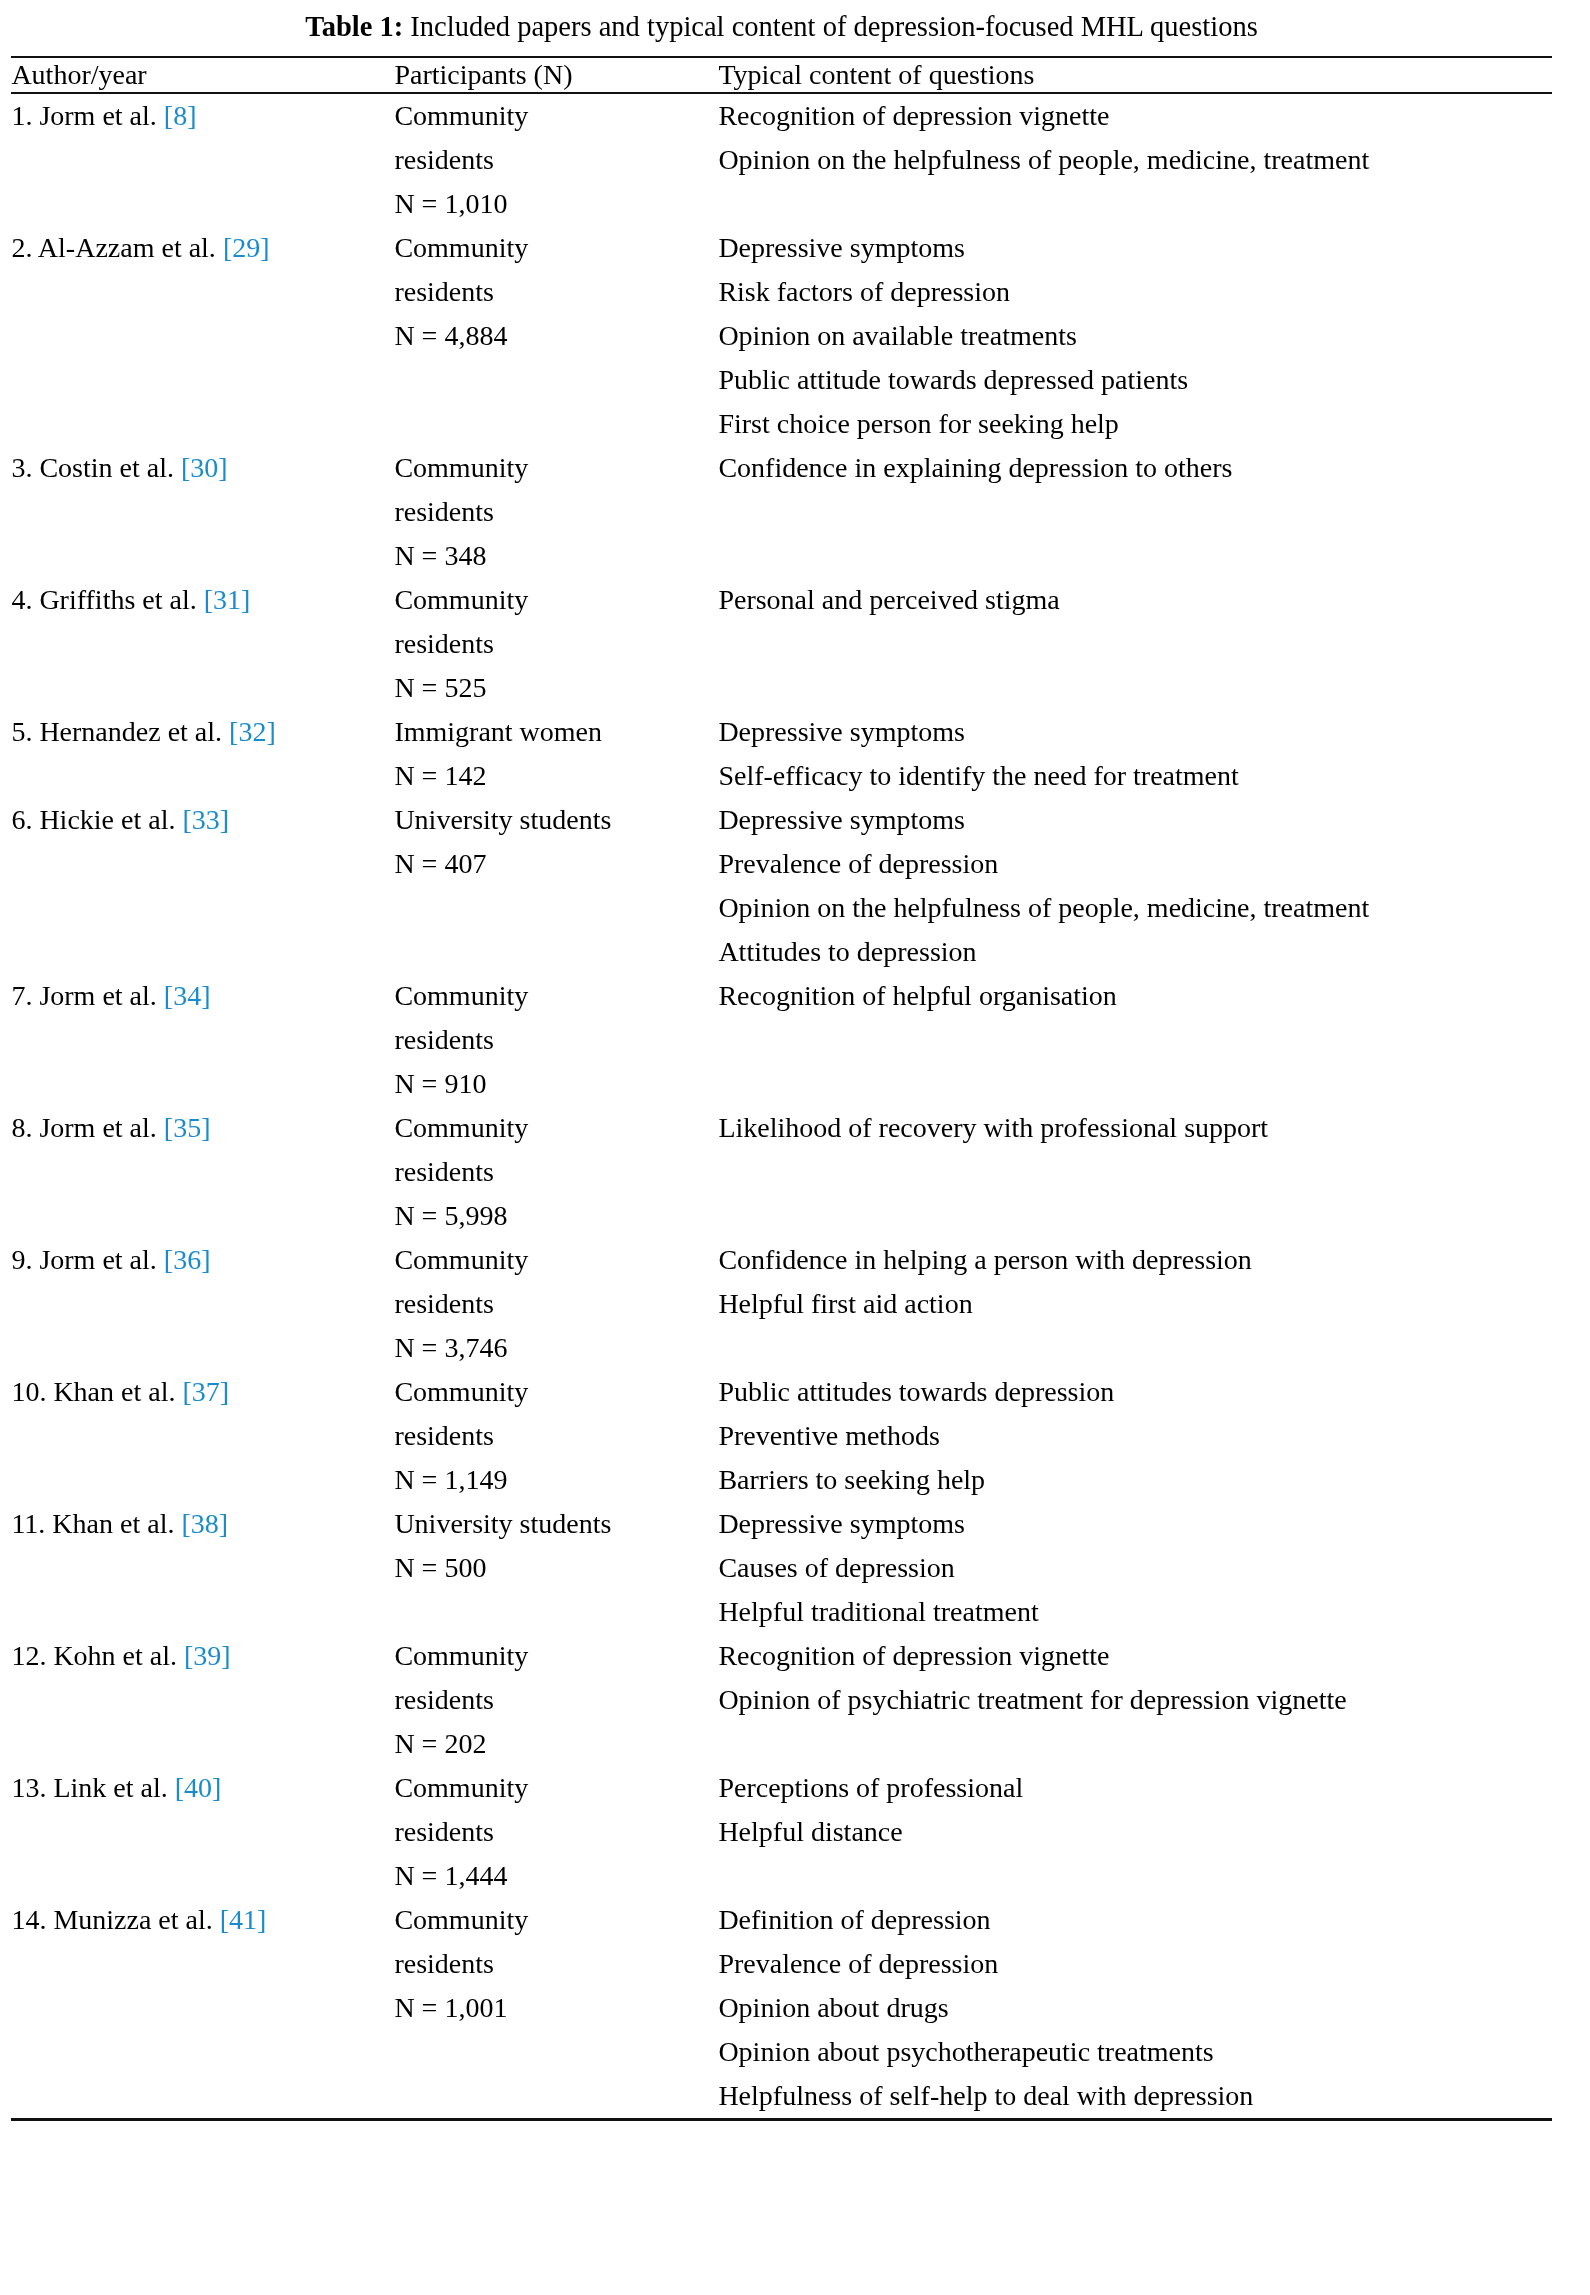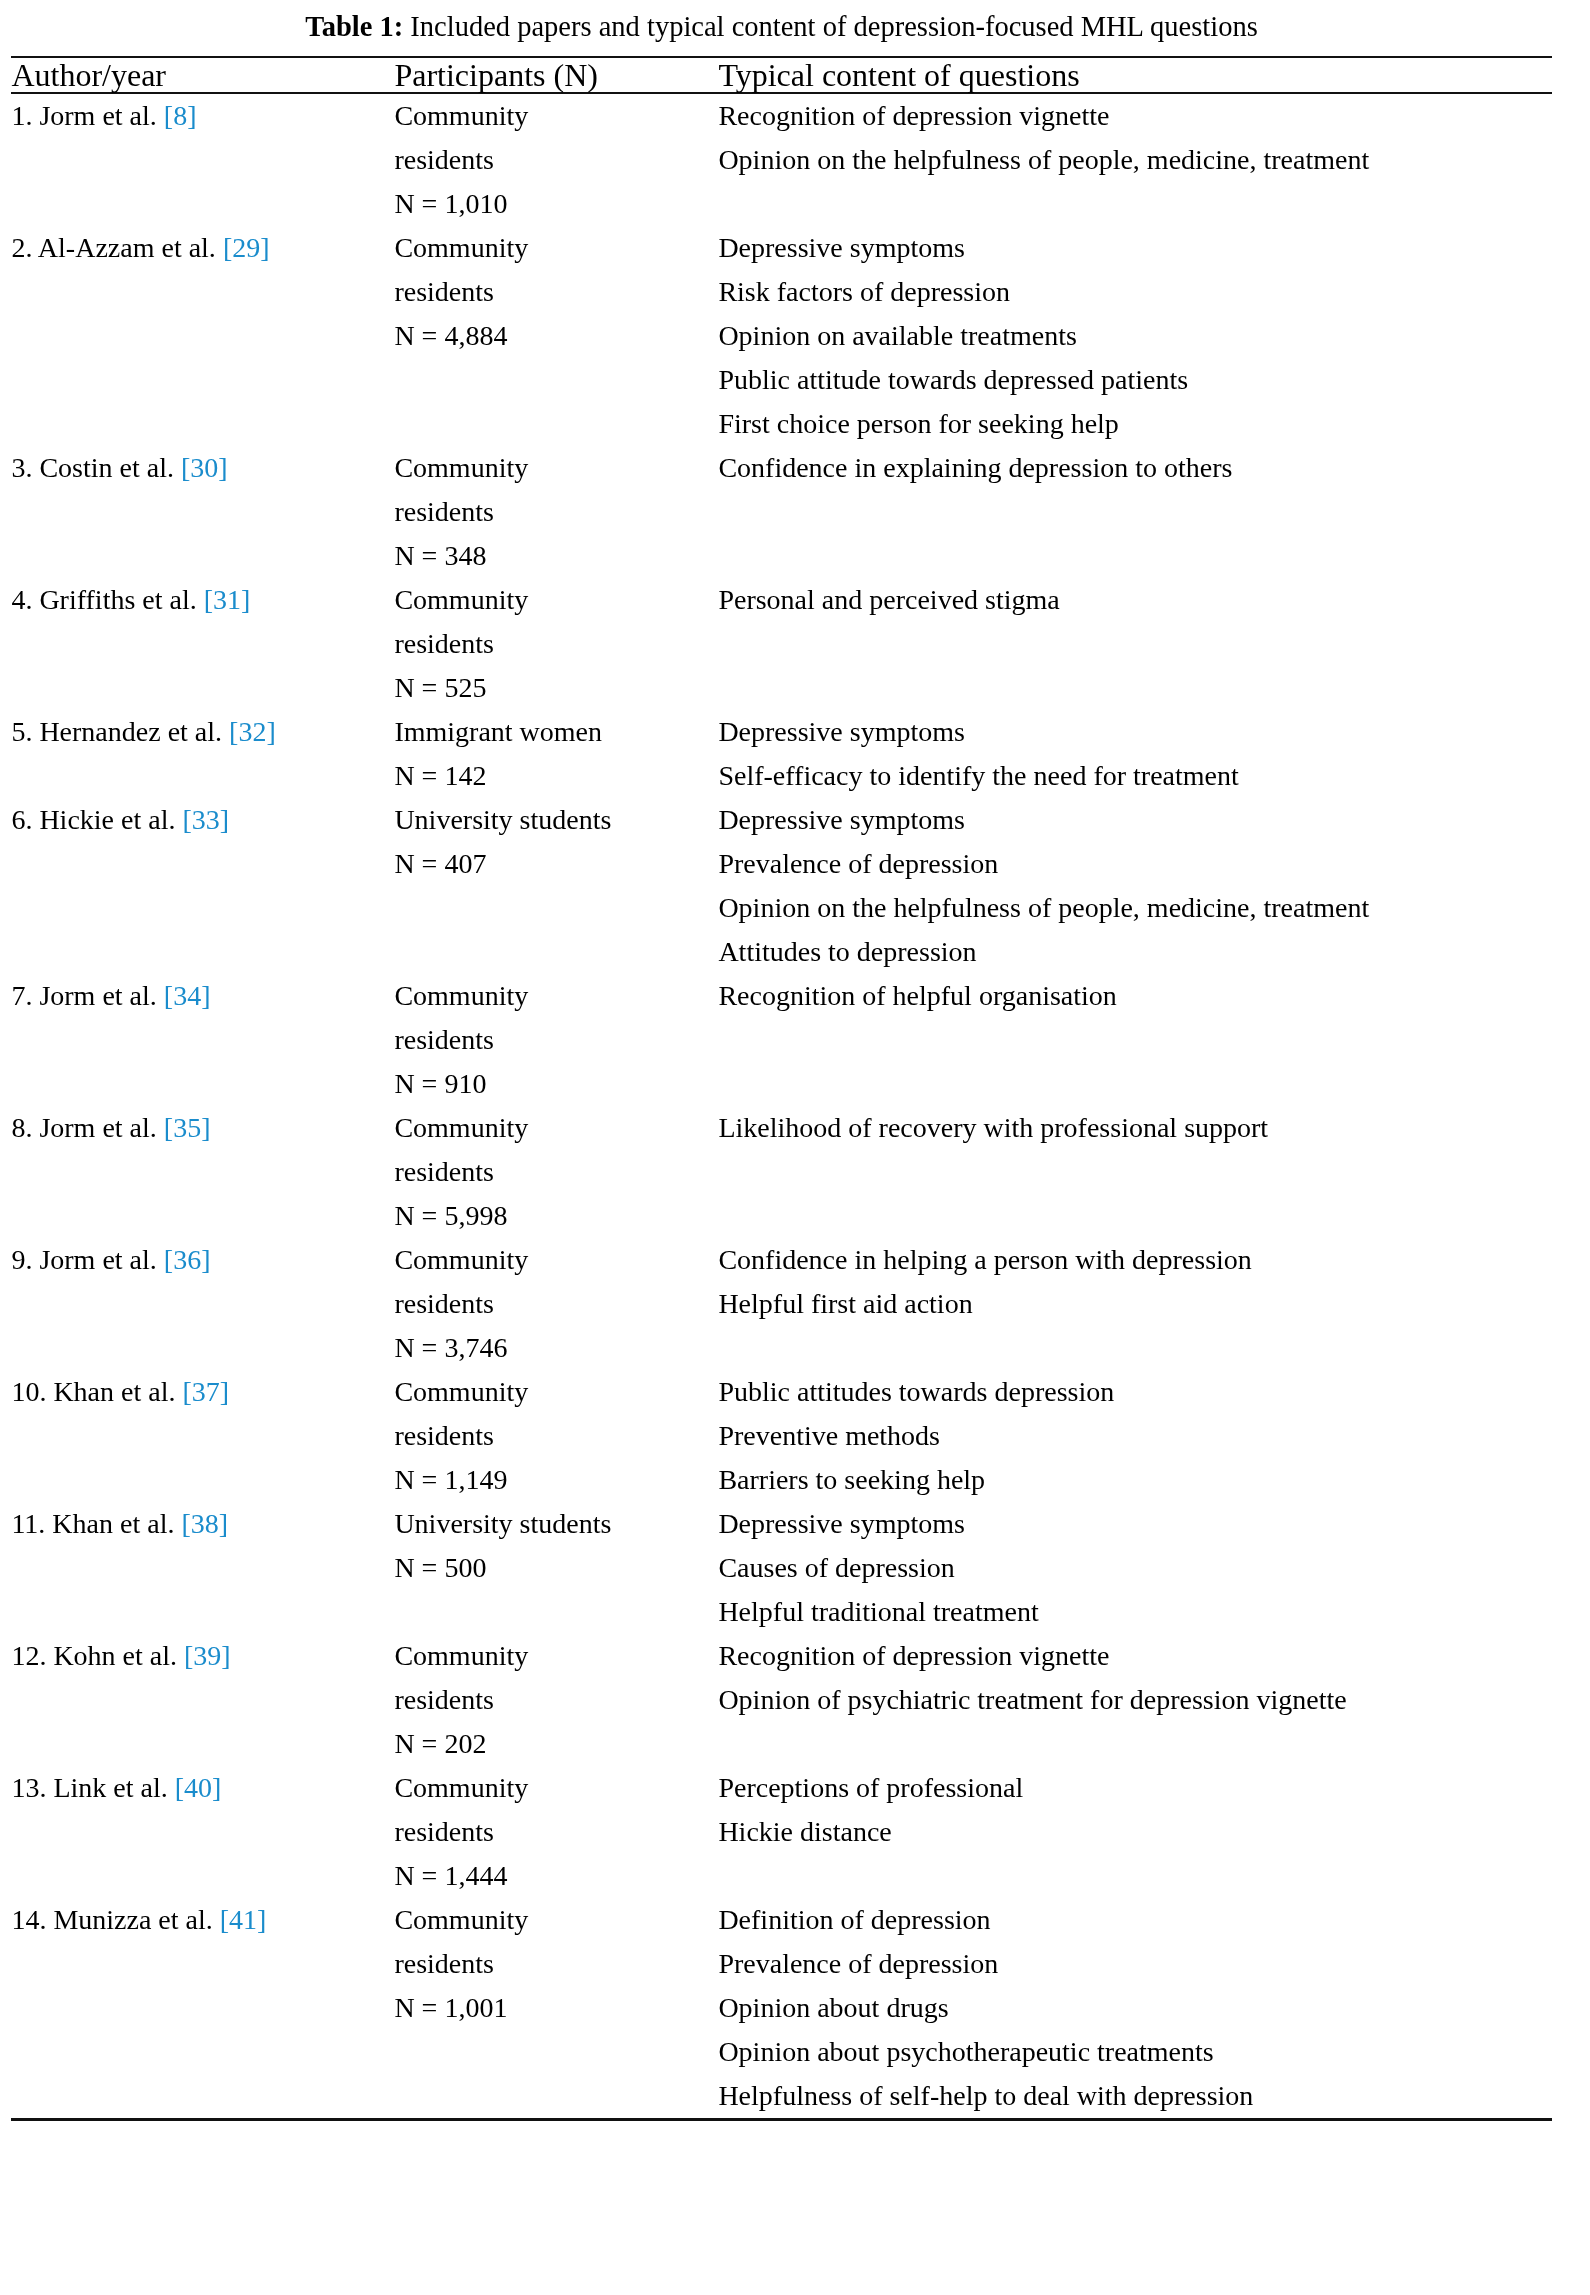--- a/index.html
+++ b/index.html
@@ -64,21 +64,21 @@
   table.tbl td {
     vertical-align: top;
     text-align: left;
     font-weight: normal;
     padding: 0;
   }
 
   thead th {
     padding-top: 13px;
     padding-bottom: 13px;
-    font-size: 32px;
+    font-size: 28px;
     line-height: 34px;
   }
 
   tbody td {
     line-height: 44px;
     padding-top: 8.1px;
     padding-bottom: 9.8px;
     margin-top: 19px;
   }
 
@@ -266,21 +266,21 @@
         </tr>
         <tr>
           <td class="author-cell"><span>13.</span><span> Link et al. </span><span class="ref">[40]</span></td>
           <td>
             <span class="ln">Community</span>
             <span class="ln">residents</span>
             <span class="ln">N = 1,444</span>
           </td>
           <td>
             <span class="ln">Perceptions of professional</span>
-            <span class="ln">Hickie distance</span>
+            <span class="ln">Helpful distance</span>
           </td>
         </tr>
         <tr>
           <td class="author-cell"><span>14.</span><span> Munizza et al. </span><span class="ref">[41]</span></td>
           <td>
             <span class="ln">Community</span>
             <span class="ln">residents</span>
             <span class="ln">N = 1,001</span>
           </td>
           <td>

